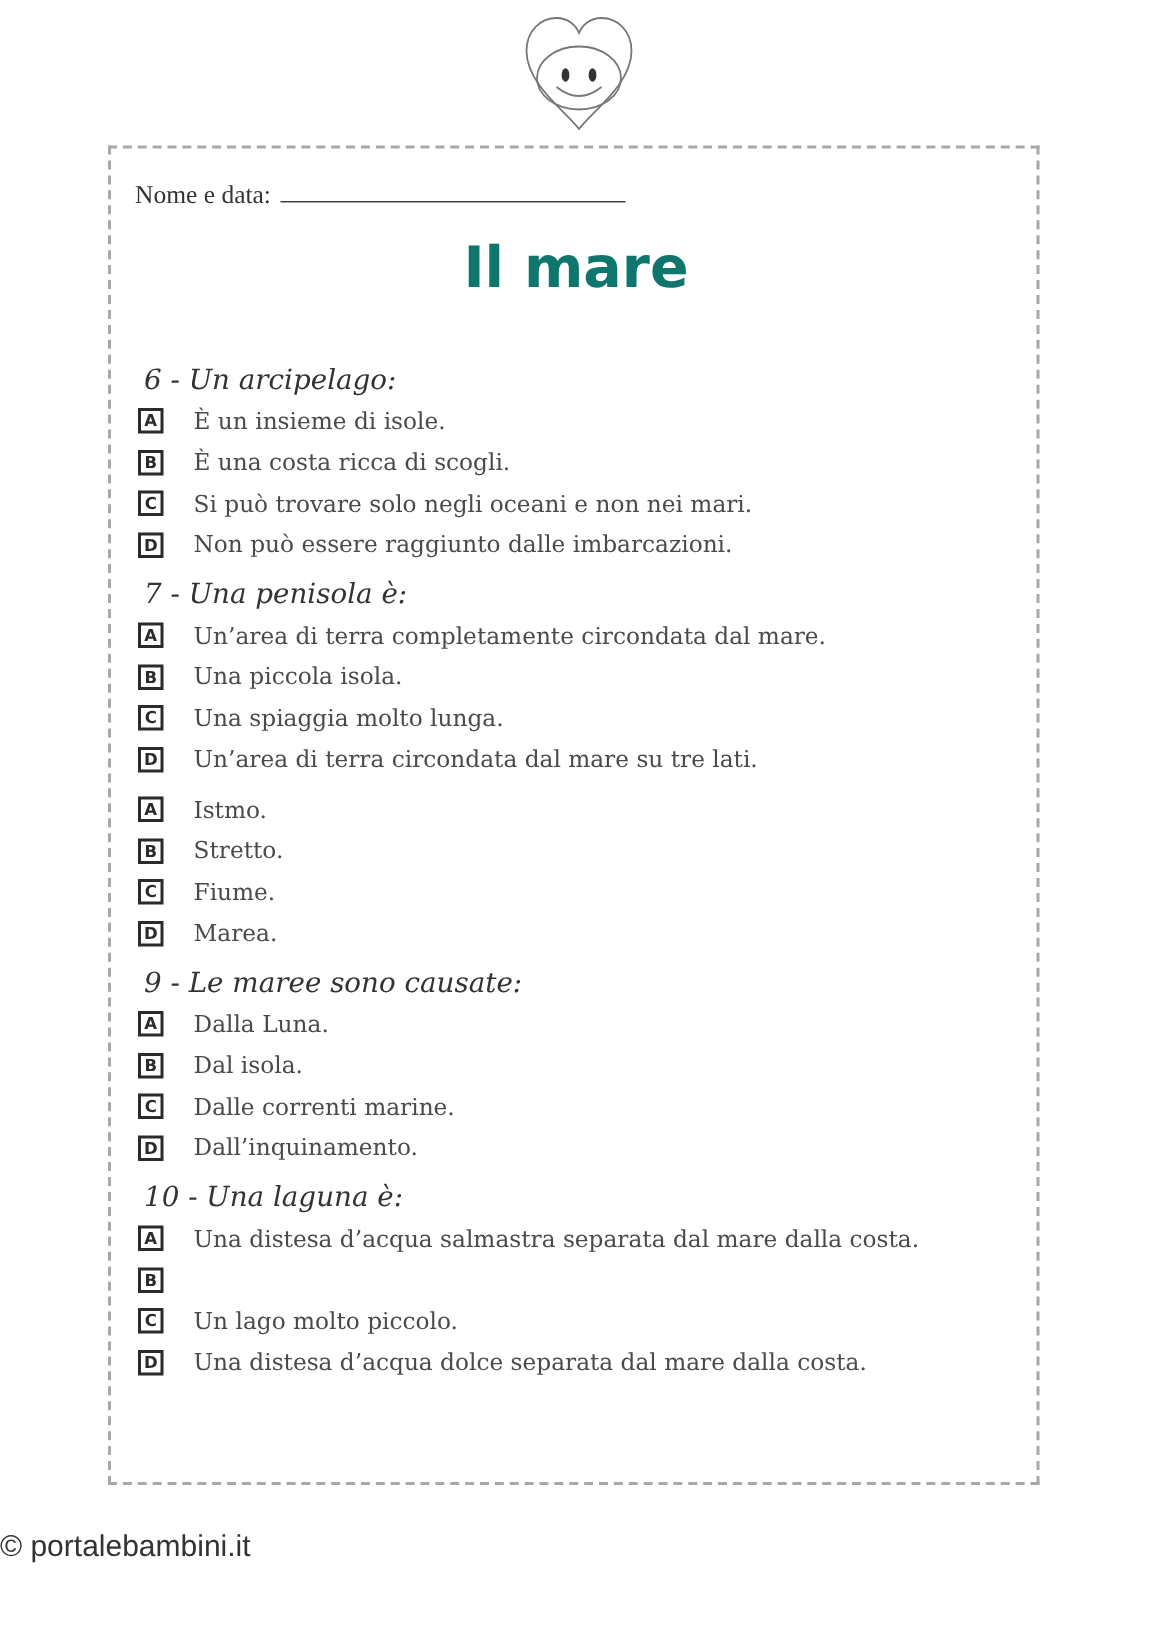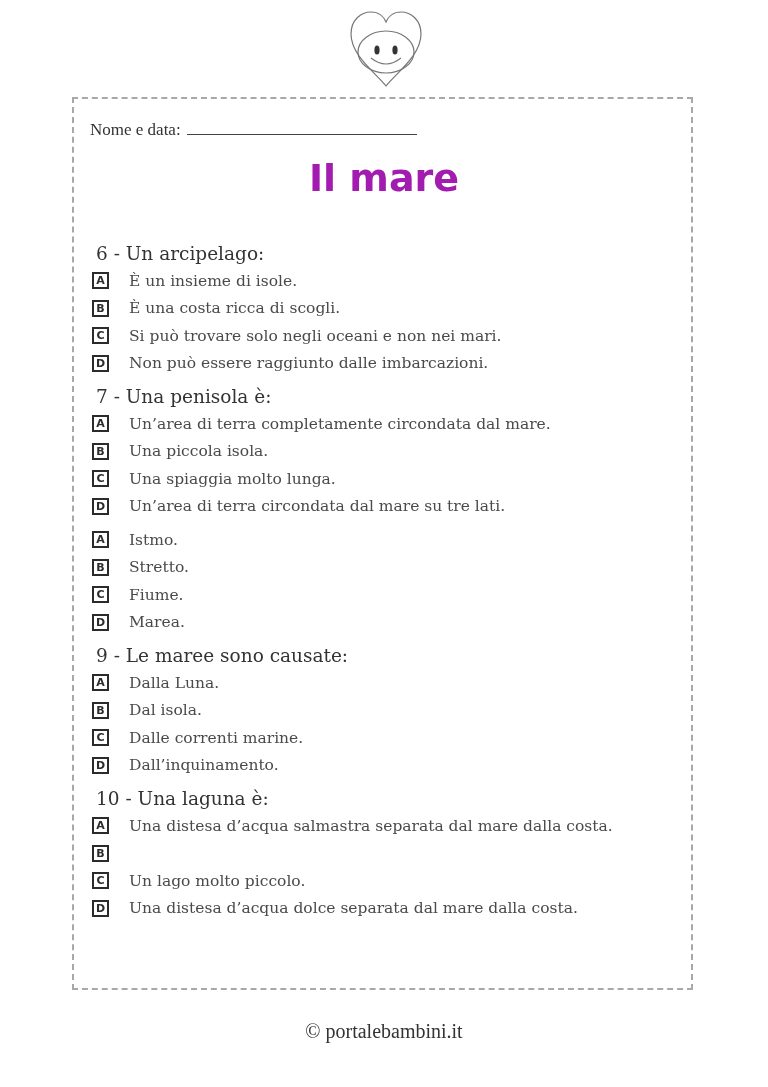--- a/index.html
+++ b/index.html
@@ -19,43 +19,43 @@
     font-family: Liberation Serif, serif; font-size: 17px; color: #333;
     display: flex; align-items: baseline;
   }
   .name-line {
     display: inline-block; width: 230px; border-bottom: 1.5px solid #444;
     margin-left: 6px; height: 16px;
   }
   .title {
     position: absolute; left: 0; width: 768px; top: 156px; text-align: center;
     font-family: "DejaVu Sans", sans-serif; font-weight: bold; font-size: 38px;
-    color: #a21caf;
+    color: #0f766e;
   }
   .questions {
     position: absolute; left: 92px; top: 240px; width: 590px;
     font-family: "DejaVu Serif", serif; color: #444;
   }
   .q { margin-bottom: 6px; }
   .q-title {
-    font-size: 18.5px; line-height: 27px; color: #333; margin-left: 4px;
+    font-size: 18.5px; line-height: 27px; color: #333; margin-left: 4px; font-style: italic;
   }
   .opt {
     display: flex; align-items: center; height: 27.5px; font-size: 15.5px;
     color: #4a4a4a;
   }
   .box {
     width: 17px; height: 17px; border: 2.2px solid #2b2b2b; box-sizing: border-box;
     font-family: "DejaVu Sans", sans-serif; font-weight: bold; font-size: 11px;
     display: flex; align-items: center; justify-content: center; color: #2b2b2b;
     margin-right: 20px; flex-shrink: 0;
   }
   .footer {
-    position: absolute; left: 0; width: 768px; top: 1020px; text-align: center;
-    font-family: Liberation Serif, serif; font-size: 20px; color: #333;
+    position: absolute; left: 0; width: 768px; top: 1020px; text-align: left;
+    font-family: Liberation Sans, sans-serif; font-size: 20px; color: #333;
   }
 </style>
 </head>
 <body>
 
 <svg class="heart" viewBox="0 0 78 82">
   <path d="M39 78 C 30 66, 4 48, 4 26 C 4 12, 14 4, 24 4 C 32 4, 37 9, 39 14 C 41 9, 46 4, 54 4 C 64 4, 74 12, 74 26 C 74 48, 48 66, 39 78 Z" fill="none" stroke="#777" stroke-width="1.2"></path>
   <ellipse cx="39" cy="44" rx="28" ry="21" fill="none" stroke="#777" stroke-width="1.2"></ellipse>
   <ellipse cx="30" cy="42" rx="2.6" ry="4.5" fill="#333"></ellipse>
   <ellipse cx="48" cy="42" rx="2.6" ry="4.5" fill="#333"></ellipse>

